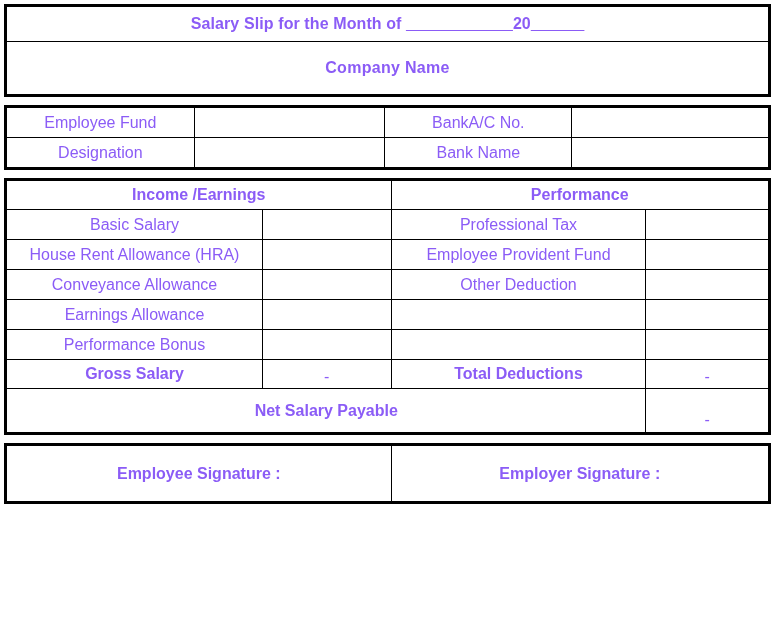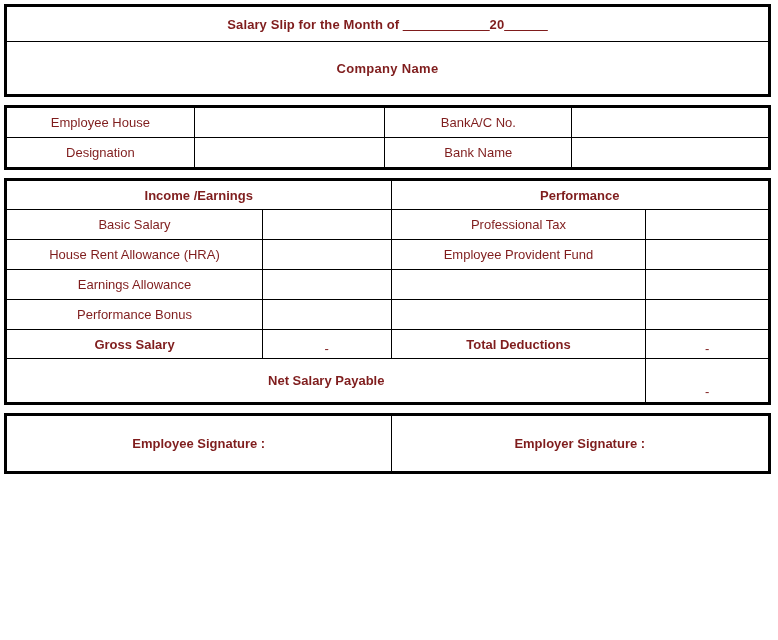--- a/index.html
+++ b/index.html
@@ -28,22 +28,22 @@
     border-collapse: collapse;
     table-layout: fixed;
     width: 767px;
     border: 3px solid #000000;
   }
   table.blk td {
     border: 1px solid #000000;
     padding: 0;
     text-align: center;
     vertical-align: middle;
-    font-size: 13px;
-    color: #7f1d1d;
+    font-size: 16px;
+    color: #8b5cf6;
     background: #ffffff;
   }
 
   
   .spacer {
     height: 8px;
     width: 767px;
     background: #ffffff;
   }
 
@@ -148,21 +148,21 @@
 
   <table class="blk">
     <colgroup>
       <col style="width:188px">
         <col style="width:190px">
       <col style="width:186px">
         <col style="width:197px">
     </colgroup>
     <tbody>
       <tr class="emp">
-        <td>Employee House</td>
+        <td>Employee Fund</td>
         <td></td>
         <td>BankA/C No.</td>
         <td></td>
       </tr>
       <tr class="emp">
         <td>Designation</td>
         <td></td>
         <td>Bank Name</td>
         <td></td>
       </tr>
@@ -190,20 +190,26 @@
         <td>Professional Tax</td>
         <td></td>
       </tr>
       <tr class="item">
         <td>House Rent Allowance (HRA)</td>
         <td></td>
         <td>Employee Provident Fund</td>
         <td></td>
       </tr>
       <tr class="item">
+        <td>Conveyance Allowance</td>
+        <td></td>
+        <td>Other Deduction</td>
+        <td></td>
+      </tr>
+      <tr class="item">
         <td>Earnings Allowance</td>
         <td></td>
         <td></td>
         <td></td>
       </tr>
       <tr class="item">
         <td>Performance Bonus</td>
         <td></td>
         <td></td>
         <td></td>

